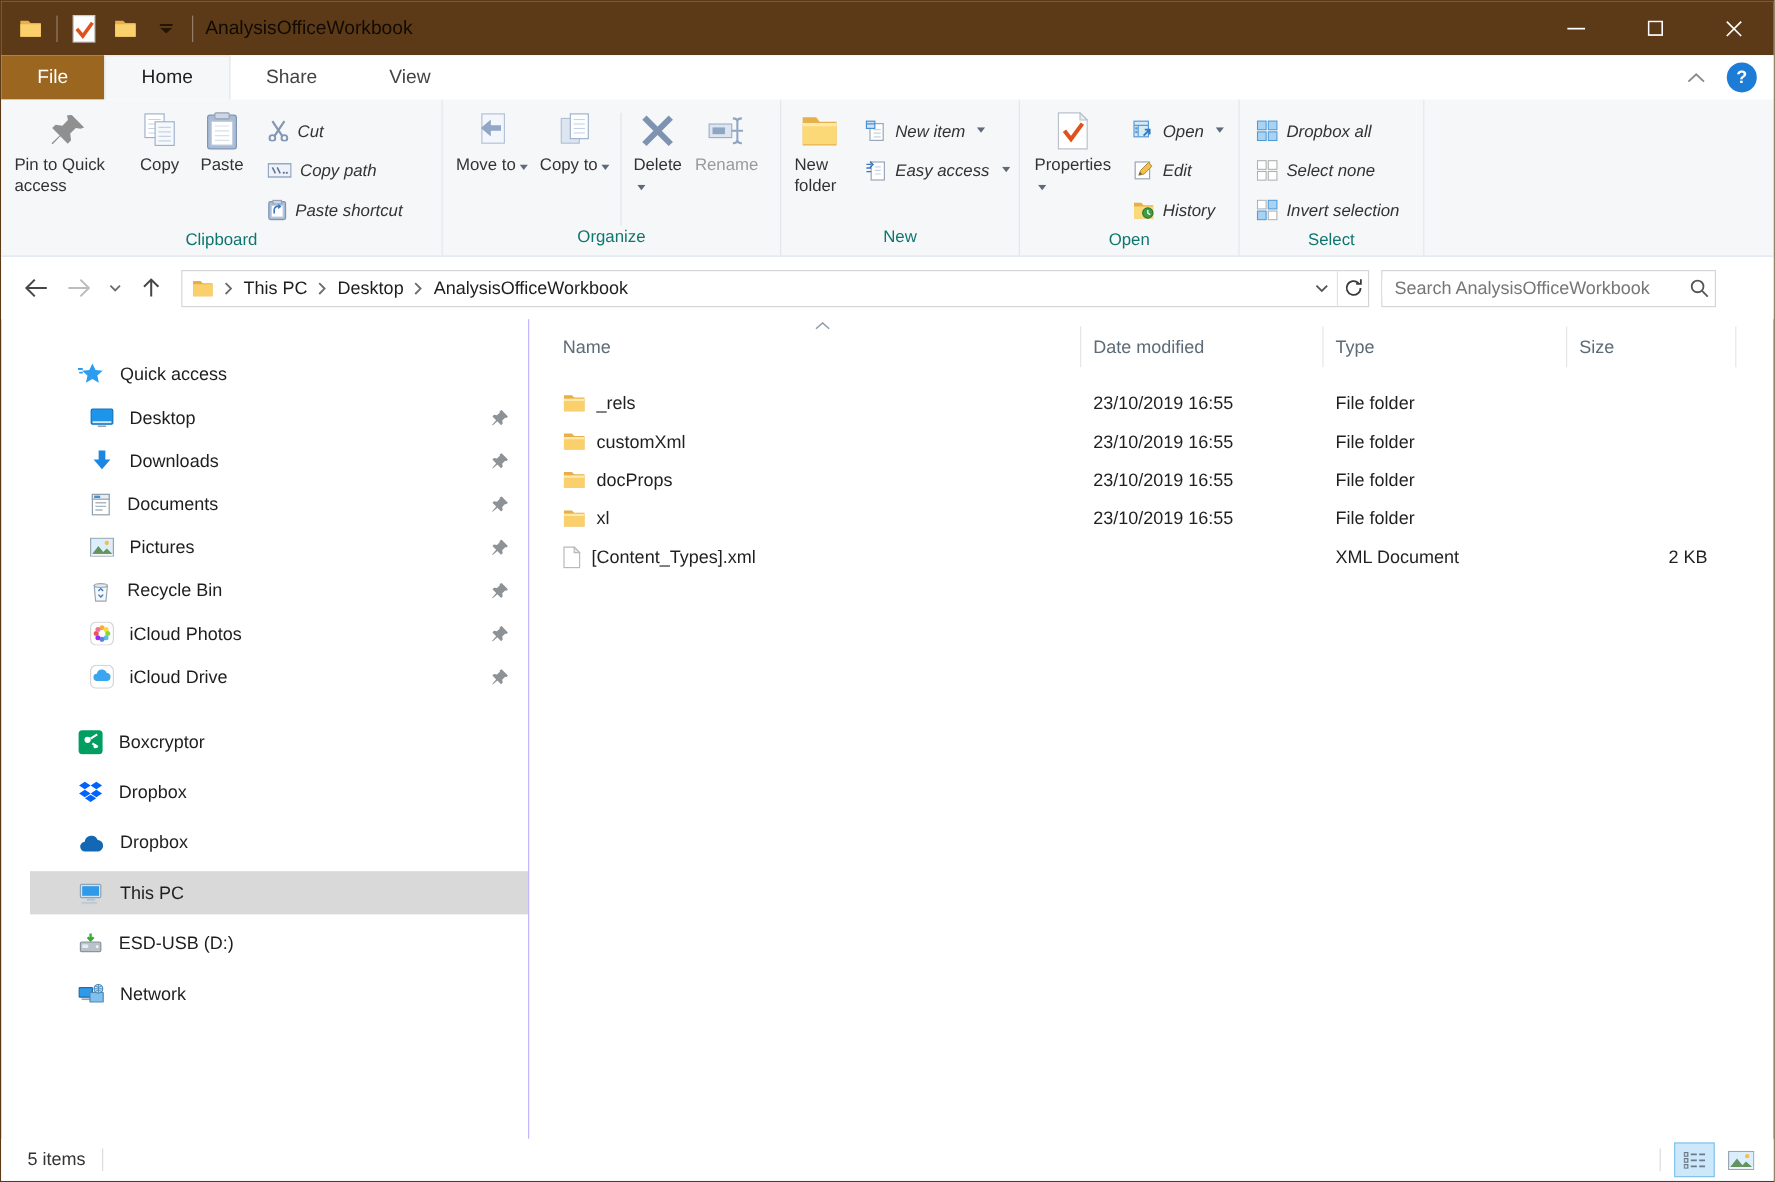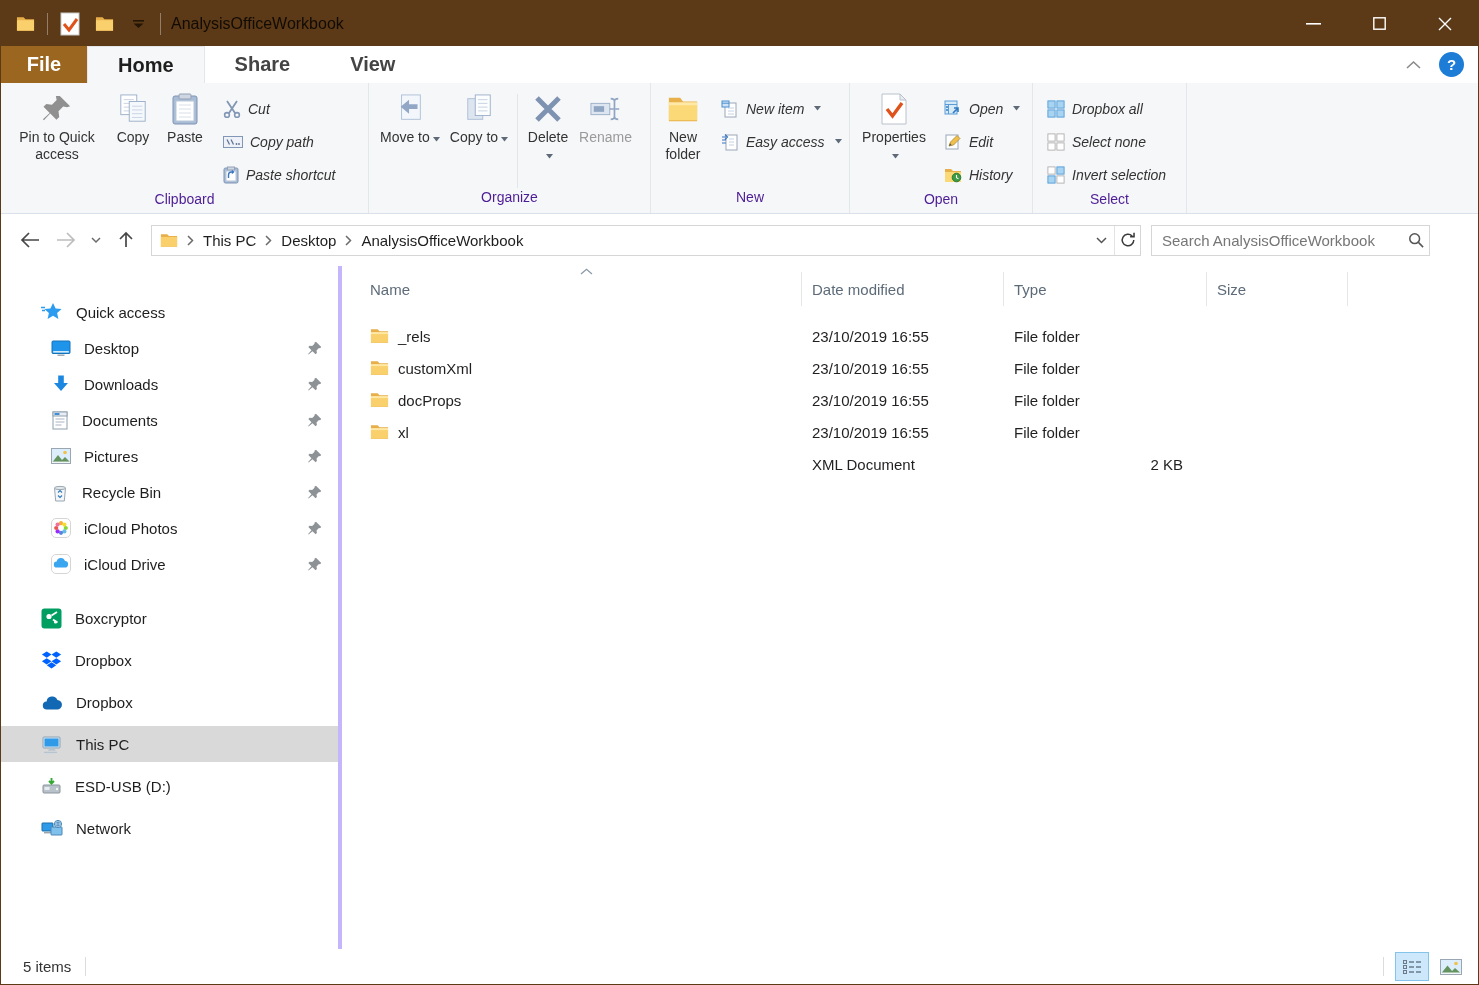--- a/index.html
+++ b/index.html
@@ -16,36 +16,36 @@
   .qat { display:flex; align-items:center; gap:10px; padding-left:12px; }
   .qat-sep { width:1px; height:22px; background:rgba(255,255,255,.35); }
   .qat-btn { display:flex; align-items:center; justify-content:center; width:24px; height:28px; cursor:default; }
   .win-title { margin-left:10px; font-size:16px; color:#120b04; white-space:nowrap; }
   .win-controls { margin-left:auto; display:flex; height:45px; }
   .win-ctl { width:66px; height:45px; display:flex; align-items:center; justify-content:center; }
 
   
   .tabrow { position:absolute; top:45px; left:0; right:0; height:37px; background:#fff;
             display:flex; align-items:stretch; }
-  .tab { display:flex; align-items:center; justify-content:center; padding:0 30px; font-size:20px; color:#444;font-weight:bold; }
+  .tab { display:flex; align-items:center; justify-content:center; padding:0 30px; font-size:16px; color:#444; }
   .tab-file { background:#9b661f; color:#fff; width:86px; padding:0; }
   .tab-active { background:#f6f7f9; border:1px solid #e3e6ea; border-bottom:none; color:#1e1e1e; }
   .tabrow-right { margin-left:auto; display:flex; align-items:center; gap:18px; padding-right:14px; }
   .help-btn { width:25px; height:25px; border-radius:50%; background:#1c7cd6; color:#fff; font-weight:bold;
               display:flex; align-items:center; justify-content:center; font-size:15px; }
 
   
   .ribbon { position:absolute; top:82px; left:0; right:0; height:131px; background:#f6f7f9;
             border-bottom:1px solid #d9e1ea; display:flex; }
   .rgroup { display:flex; flex-direction:column; border-right:1px solid #e4e7ea; }
   .rgroup-content { flex:1; display:flex; align-items:flex-start; padding:5px 4px 0 6px; }
-  .rgroup-label { height:24px; text-align:center; font-size:14px; color:#4c1d95; }
+  .rgroup-label { height:24px; text-align:center; font-size:14px; color:#0f766e; }
   .r-big { display:flex; flex-direction:column; align-items:center; padding:3px 5px; min-width:52px; }
   .r-big .ic { height:36px; display:flex; align-items:center; justify-content:center; }
-  .r-big .lbl { margin-top:2px; font-size:14px; color:#333; text-align:center; line-height:17px; }
+  .r-big .lbl { margin-top:2px; font-size:14px; color:#333; line-height:17px; }
   .r-smallcol { display:flex; flex-direction:column; margin-left:6px; padding-top:4px;font-style:italic; }
   .r-small { display:flex; align-items:center; gap:7px; height:33px; padding:0 6px; font-size:14px; color:#333; white-space:nowrap; }
   .drop { display:inline-block; margin-left:3px; }
   .vsep { width:1px; background:#e2e5e9; height:94px; margin:6px 4px 0 4px; }
   .dim { color:#9a9a9a; }
 
   
   .addressrow { position:absolute; top:213px; left:0; right:0; height:52px; background:#fff;
                 display:flex; align-items:center; }
   .nav-btn { width:34px; height:34px; display:flex; align-items:center; justify-content:center; }
@@ -56,21 +56,21 @@
   .crumb { color:#1e1e1e; white-space:nowrap; }
   .addr-ctl { width:26px; height:29px; display:flex; align-items:center; justify-content:center; }
   .addr-refresh { border-left:1px solid #e3e3e3; }
   .search-field { margin-left:10px; height:31px; width:279px; border:1px solid #d6d6d6; display:flex; align-items:center; }
   .search-field input { flex:1; border:none; outline:none; font:15px "Liberation Sans","DejaVu Sans",sans-serif;
                         color:#333; padding:0 4px 0 10px; }
   .search-field input::placeholder { color:#767676; opacity:1; }
 
   
   .main { position:absolute; top:265px; left:0; right:0; bottom:35px; display:flex; }
-  .sidebar { width:341px; border-right:4px solid #c4b5fd; padding-top:28px; overflow:hidden; }
+  .sidebar { width:416px; border-right:1px solid #c4b5fd; padding-top:28px; overflow:hidden;margin-left:24px; }
   .side-item { height:36px; display:flex; align-items:center; gap:13px; padding-left:40px; font-size:15px; color:#1e1e1e; }
   .side-item.child { padding-left:50px; }
   .side-item.root { margin:6px 0; }
   .side-item.selected { background:#d9d9d9; }
   .side-pin { margin-left:auto; margin-right:16px; }
   .side-gap { height:12px; }
 
   
   .filepane { flex:1; position:relative; }
   .cols { display:grid; grid-template-columns:432px 202px 203px 141px; padding-left:28px; }
@@ -781,20 +781,29 @@
                   <path d="M1 4h18v2H1z" fill="#ffe9a8"></path>
                 </svg>
               </span>
             <span>xl</span>
           </div>
           <div class="fcell c2">23/10/2019 16:55</div>
           <div class="fcell c3">File folder</div>
           <div class="fcell c4"></div>
         </div>
         <div class="cols frow">
+          <div class="fcell c1">
+            <span>
+                <svg width="15" height="19" viewBox="0 0 15 19">
+                  <path d="M1 1h8.5L14 5.5V18H1z" fill="#fff" stroke="#b9b9b9"></path>
+                  <path d="M9.5 1L14 5.5H9.5z" fill="#ececec" stroke="#b9b9b9"></path>
+                </svg>
+              </span>
+            <span>[Content_Types].xml</span>
+          </div>
           <div class="fcell c2"></div>
           <div class="fcell c3">XML Document</div>
           <div class="fcell c4">2 KB</div>
         </div>
       </div>
     </div>
   </div>
 
   <div class="statusbar">
     <span class="status-count">5 items</span>

